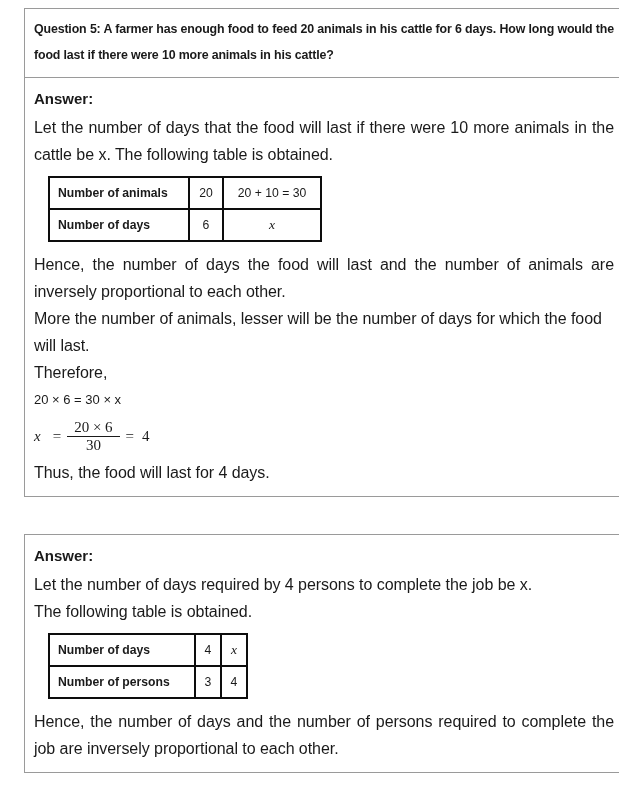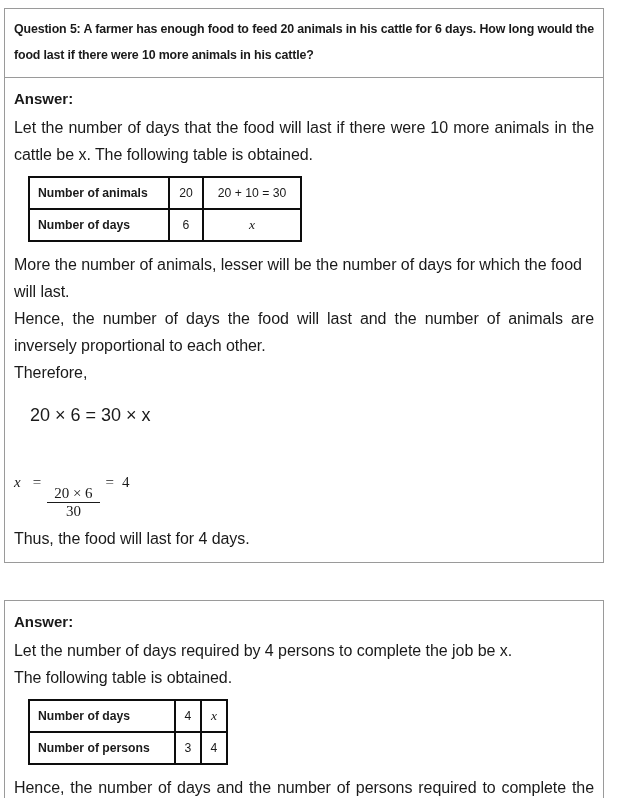--- a/index.html
+++ b/index.html
@@ -12,21 +12,21 @@
     height: 798px;
     font-family: "Liberation Sans", sans-serif;
     color: #1a1a1a;
     overflow: hidden;
   }
   .page {
     position: relative;
     width: 619px;
     height: 798px;
     box-sizing: border-box;
-    padding: 8px 10px 0 4px;
+    padding: 8px 10px 0 24px;
   }
 
   
   .qbox {
     border: 1px solid #9a9a9a;
     background: #fff;
     box-sizing: border-box;
     width: 600px;
   }
   .qbox + .qbox {
@@ -104,23 +104,23 @@
   .t1 td.v1   { min-width: 16px; }
   .t1 td.v2   { min-width: 80px; }
 
   
   .t2 td.lbl  { min-width: 128px; }
   .t2 td.v1   { min-width: 8px; }
   .t2 td.v2   { min-width: 8px; }
 
   
   .eq-line {
-    font-size: 18px;
+    font-size: 13px;
     line-height: 27px;
-    margin: 16px;
+    margin: 0;
   }
 
   .frac-eq {
     display: flex;
     align-items: center;
     font-family: "Liberation Serif", serif;
     font-size: 15px;
     margin: 7px 0 6px 0;
     line-height: 1;
   }
@@ -129,21 +129,20 @@
     padding-right: 6px;
   }
   .frac-eq .op {
     padding: 0 6px;
   }
   .frac {
     display: inline-flex;
     flex-direction: column;
     text-align: center;
     vertical-align: middle;
-    margin-top: 41px;
   }
   .frac .num {
     padding: 0 7px 1px 7px;
     border-bottom: 1.3px solid #1a1a1a;
     font-size: 15px;
   }
   .frac .den {
     padding: 1px 7px 0 7px;
     font-size: 15px;
   }
@@ -174,22 +173,22 @@
             <td class="val v2">20 + 10 = 30</td>
           </tr>
           <tr>
             <td class="lbl">Number of days</td>
             <td class="val v1">6</td>
             <td class="val v2"><span class="ital">x</span></td>
           </tr>
         </tbody>
       </table>
 
+      <p class="para">Hence, the number of days the food will last and the number of animals are inversely proportional to each other.</p>
       <p class="para nojust">More the number of animals, lesser will be the number of days for which the food will last.</p>
-      <p class="para">Hence, the number of days the food will last and the number of animals are inversely proportional to each other.</p>
       <p class="para nojust">Therefore,</p>
 
       <p class="eq-line">20 × 6 = 30 × x</p>
 
       <div class="frac-eq">
         <span class="var">x</span>
         <span class="op">=</span>
         <span class="frac">
           <span class="num">20 × 6</span>
           <span class="den">30</span>

